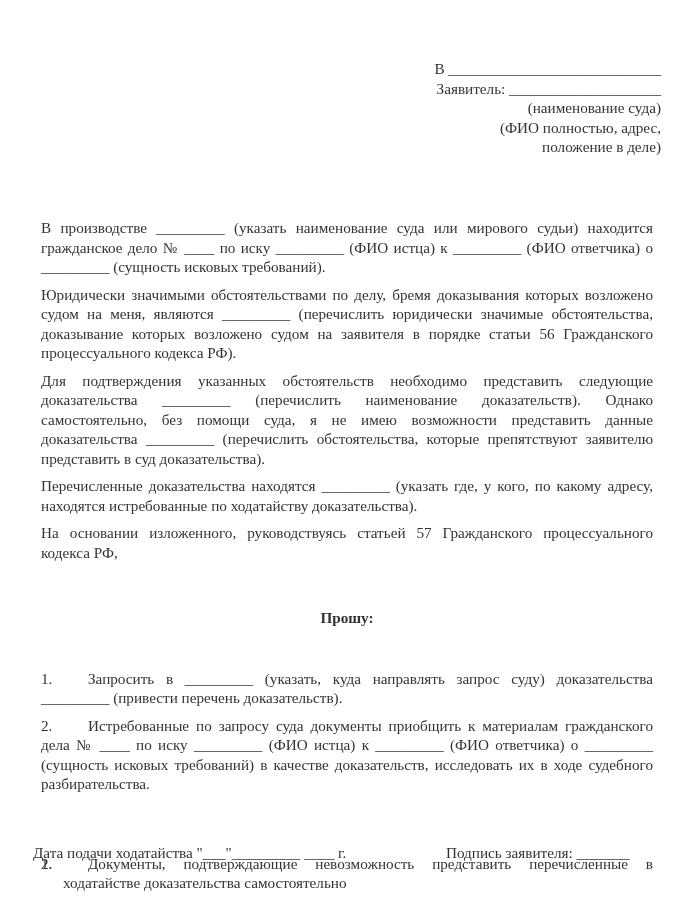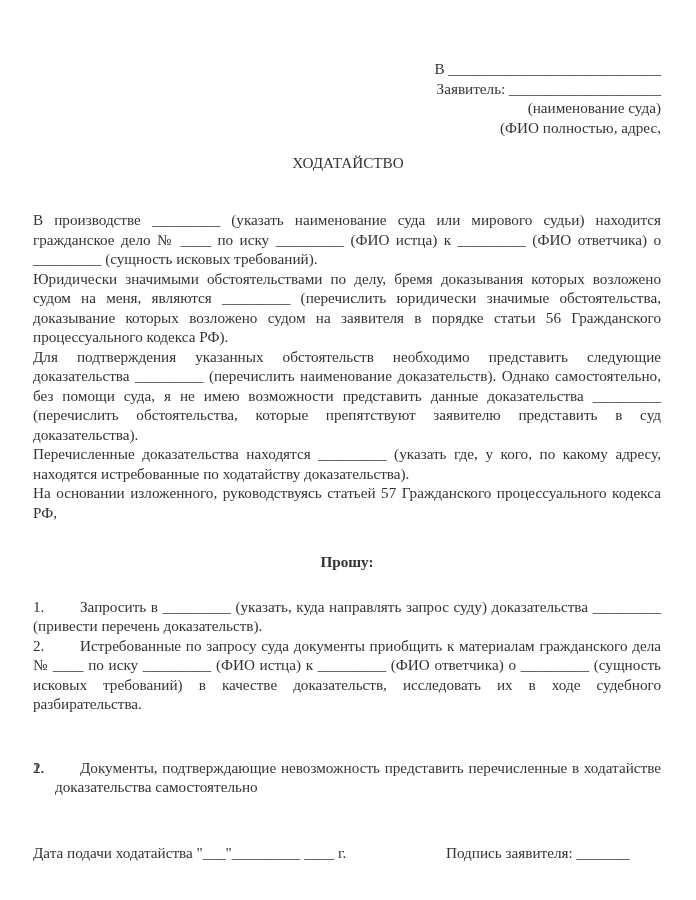--- a/index.html
+++ b/index.html
@@ -6,44 +6,44 @@
   body {
     width: 696px; height: 900px; position: relative; overflow: hidden;
     font-family: "Liberation Serif", "DejaVu Serif", serif;
     font-size: 15.2px; color: #333333; line-height: 19.5px;
   }
   .hdr { position: absolute; right: 35px; top: 26px; text-align: right; width: 300px; margin-top: 33px; }
   .hdr div { height: 19.5px; }
   .title { position: absolute; left: 0; width: 696px; top: 153px; text-align: center; }
   .title div { height: 19.5px; }
   .body { position: absolute; left: 33px; top: 210px; width: 628px; }
-  p { margin: 0; text-align: justify; text-align-last: left; }
+  p { margin: 8px; text-align: justify; text-align-last: left; }
   .center { text-align: center; text-align-last: center; }
   .bold { font-weight: bold; font-family: Liberation Serif, serif; }
   .gap { height: 19.5px; }
   .item1 { text-indent: 47px; text-align: justify; text-align-last: left; position: relative; }
   .item1 .n { position: absolute; left: 0; text-indent: 0; }
   .item2 { padding-left: 22px; text-indent: 25px; position: relative; text-align: justify; text-align-last: left; }
   .item2 .n { position: absolute; left: 0; text-indent: 0; }
   .footer { position: absolute; top: 843px; left: 33px; width: 628px; }
   .footer .l { position: absolute; left: 0; }
   .footer .r { position: absolute; left: 413px; }
 </style>
 </head>
 <body>
 
 <div class="hdr">
   <div>В ____________________________</div>
   <div>Заявитель: ____________________</div>
   <div>(наименование суда)</div>
   <div>(ФИО полностью, адрес,</div>
+  <div>положение в деле)</div>
 </div>
 
 <div class="title">
-  <div>ХОДАТАЙСТВО</div>
 </div>
 
 <div class="body">
   <p>В производстве _________ (указать наименование суда или мирового судьи) находится гражданское  дело № ____ по иску _________ (ФИО истца) к _________ (ФИО ответчика) о _________ (сущность исковых требований).</p>
   <p>Юридически значимыми обстоятельствами по делу, бремя доказывания которых возложено судом на меня, являются _________ (перечислить юридически значимые обстоятельства, доказывание которых возложено судом на заявителя в порядке статьи 56 Гражданского процессуального кодекса РФ).</p>
   <p>Для подтверждения указанных обстоятельств необходимо представить следующие доказательства _________ (перечислить наименование доказательств). Однако самостоятельно, без помощи суда, я не имею возможности представить данные доказательства _________ (перечислить обстоятельства, которые препятствуют заявителю представить в суд доказательства).</p>
   <p>Перечисленные доказательства находятся _________ (указать где, у кого, по какому адресу, находятся истребованные по ходатайству доказательства).</p>
   <p>На основании изложенного, руководствуясь статьей 57 Гражданского процессуального кодекса РФ,</p>
   <div class="gap"></div>
   <div class="gap" style="height:10px"></div>

